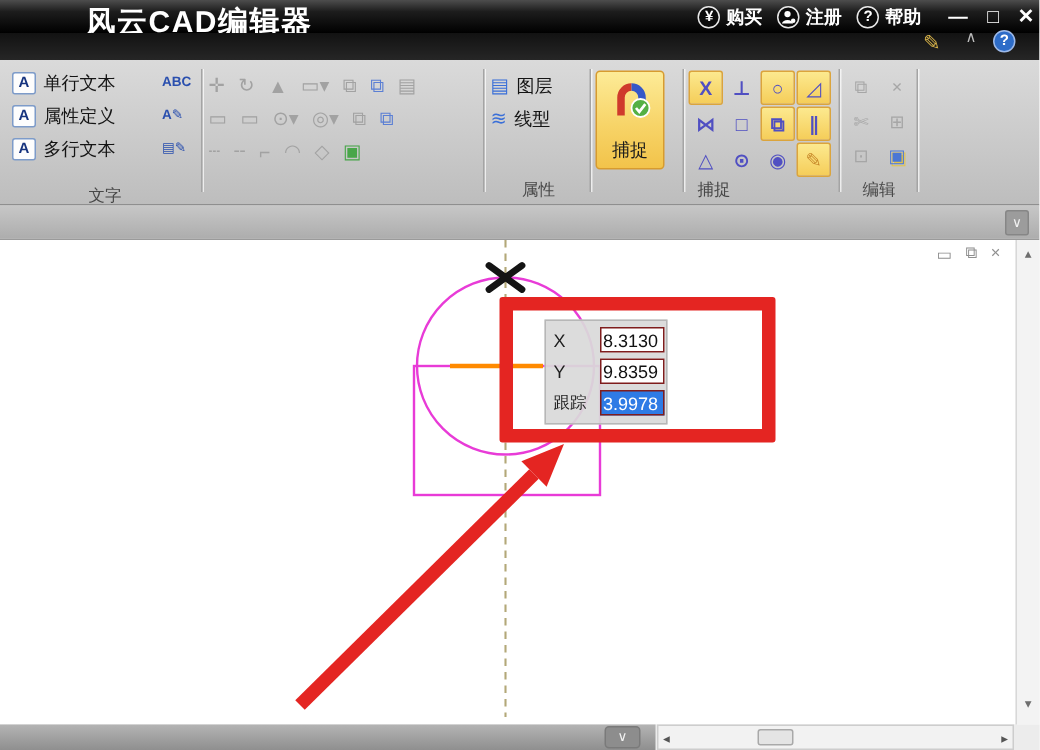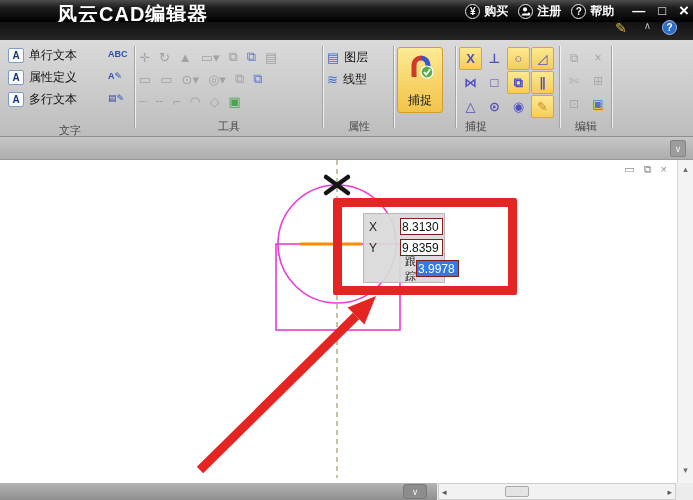--- a/index.html
+++ b/index.html
@@ -69,21 +69,21 @@
   .ds-btn { position:absolute; right:7px; top:3px; width:16px; height:17px; background:#9c9c9c; border:1px solid #868686;
             border-radius:2px; color:#f3f3f3; font-size:9px; display:flex; align-items:center; justify-content:center; }
 
   
   .canvas { position:relative; height:323px; background:#fff; }
   .draw { position:absolute; left:0; top:0; z-index:1; }
   .coord-panel { position:absolute; left:363px; top:53px; width:82px; height:70px; z-index:2;
                  background:rgba(217,217,217,.93); border:1px solid #b7b7b7; padding:4px 0 0 5px; }
   .cp-row { display:flex; align-items:center; height:17px; margin-bottom:4px; }
   .cp-label { width:31px; font-size:12px; color:#1d1d1d; }
-  .cp-label.small { font-size:11px;margin-left:36px; }
+  .cp-label.small { font-size:11px; }
   .cp-input { width:43px; height:17px; border:1px solid #7f1d1d; background:#fff; font-family:"Liberation Sans","DejaVu Sans",sans-serif;
               font-size:12px; color:#111; padding:0 1px; }
   .cp-input.sel { background:#2e7be5; color:#fff; }
   .red-rect { position:absolute; left:333px; top:38px; width:184px; height:97px; border:9px solid #e42522; border-radius:2px; z-index:3; }
   .arrow-svg { position:absolute; left:0; top:0; z-index:4; pointer-events:none; }
   .mdi { position:absolute; top:3px; right:26px; display:flex; gap:9px; color:#8f8f8f; font-size:11px; z-index:5; }
   .vscroll { position:absolute; top:0; right:0; bottom:0; width:16px; background:#f3f3f3; border-left:1px solid #d8d8d8; z-index:5; }
   .vs-up { position:absolute; top:4px; left:0; width:100%; text-align:center; color:#6e6e6e; font-size:9px; }
   .vs-down { position:absolute; bottom:8px; left:0; width:100%; text-align:center; color:#6e6e6e; font-size:9px; }
 
@@ -181,21 +181,20 @@
         <span class="c-blue">⧉</span>
       </div>
       <div class="irow">
         <span>┄</span>
         <span>╌</span>
         <span>⌐</span>
         <span>◠</span>
         <span>◇</span>
         <span class="c-green">▣</span>
       </div>
-      <div class="glabel" style="top:73px">工具</div>
     </div>
 
     <div class="gsep" style="left:322px"></div>
 
     <div class="g-props">
       <div class="prow">
         <span class="picon">▤</span>
         <span>图层</span>
       </div>
       <div class="prow">

